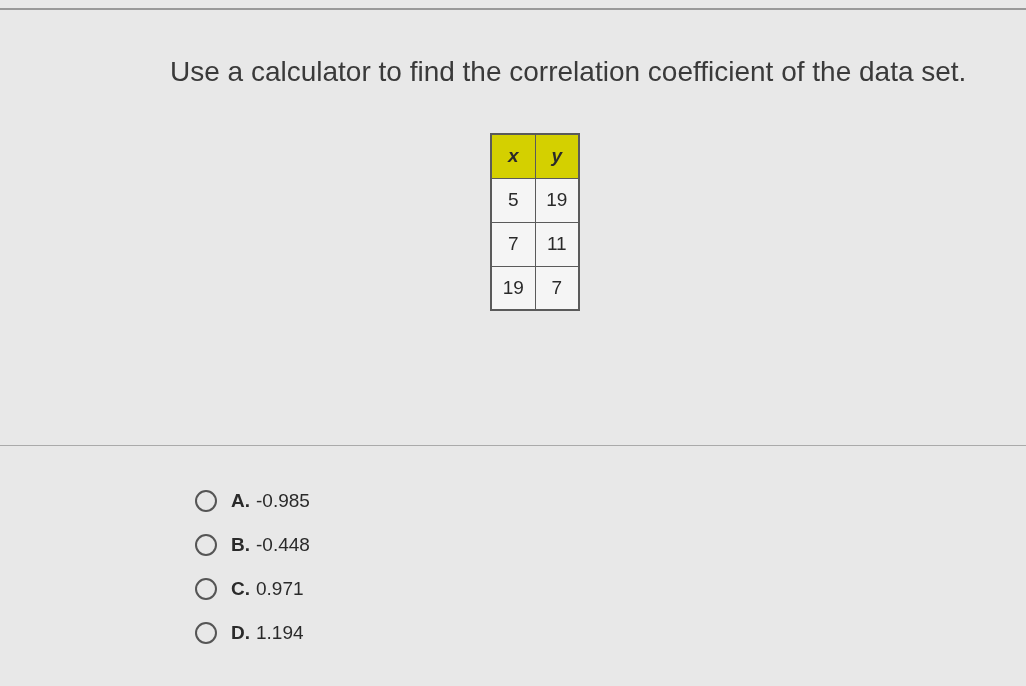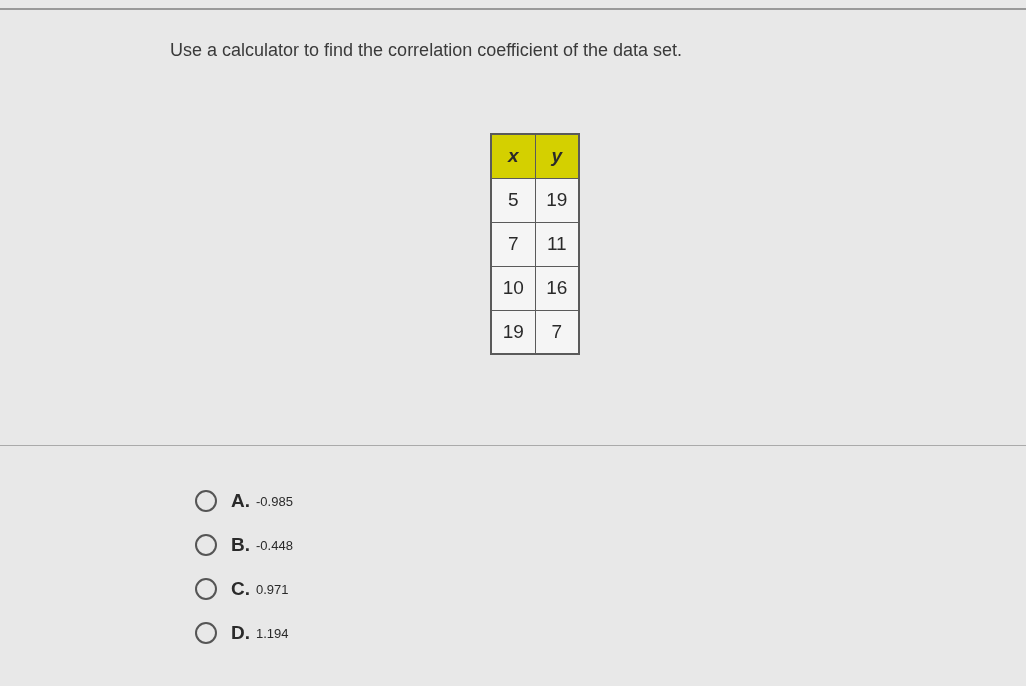--- a/index.html
+++ b/index.html
@@ -17,24 +17,24 @@
     }
     .top-border {
       position: absolute;
       top: 8px;
       left: 0;
       right: 0;
       height: 2px;
       background: #999;
     }
     .question-text {
-      font-size: 18px;
+      font-size: 28px;
       color: #3a3a3a;
       margin-left: 150px;
-      margin-top: 20px;
+      margin-top: 36px;
       font-weight: 400;
     }
     .data-table {
       border-collapse: collapse;
       position: absolute;
       left: 490px;
       top: 133px;
       border: 2px solid #5a5a5a;
     }
     .data-table th {
@@ -86,21 +86,21 @@
       flex-shrink: 0;
       background: transparent;
     }
     .option-label-letter {
       font-weight: bold;
       font-size: 19px;
       color: #2a2a2a;
       margin-right: 6px;
     }
     .option-label-value {
-      font-size: 13px;
+      font-size: 19px;
       color: #2a2a2a;
     }
   </style>
 </head>
 <body>
 
 <div class="top-border"></div>
 
 <div class="question-text">Use a calculator to find the correlation coefficient of the data set.</div>
 
@@ -112,24 +112,20 @@
     </tr>
   </thead>
   <tbody>
     <tr>
       <td>5</td>
       <td>19</td>
     </tr>
     <tr>
       <td>7</td>
       <td>11</td>
-    </tr>
-    <tr>
-      <td>10</td>
-      <td>16</td>
     </tr>
     <tr>
       <td>19</td>
       <td>7</td>
     </tr>
   </tbody>
 </table>
 
 <div class="divider"></div>
 

